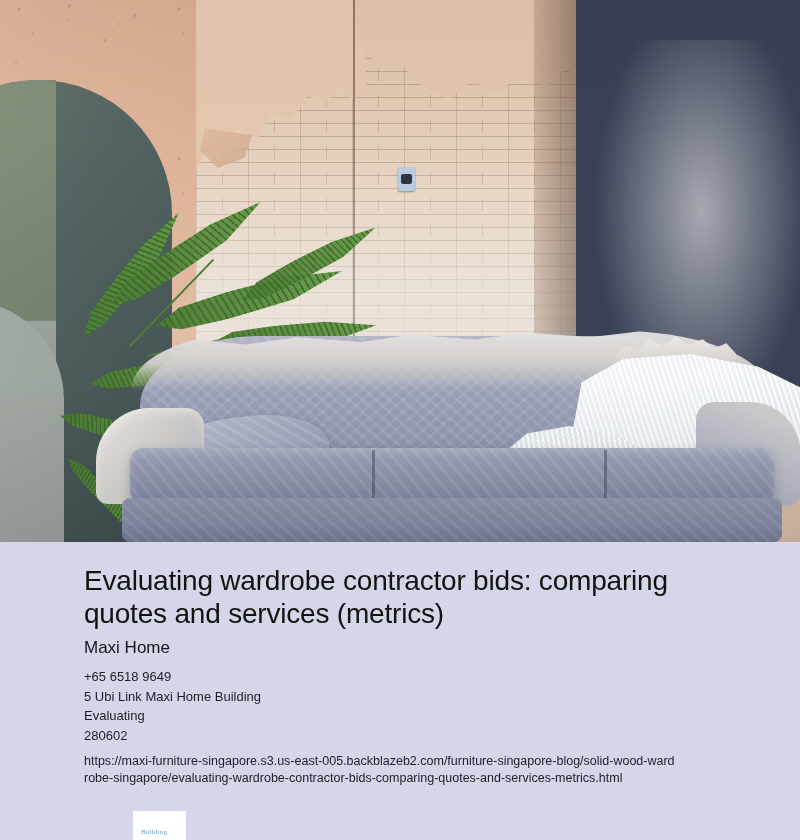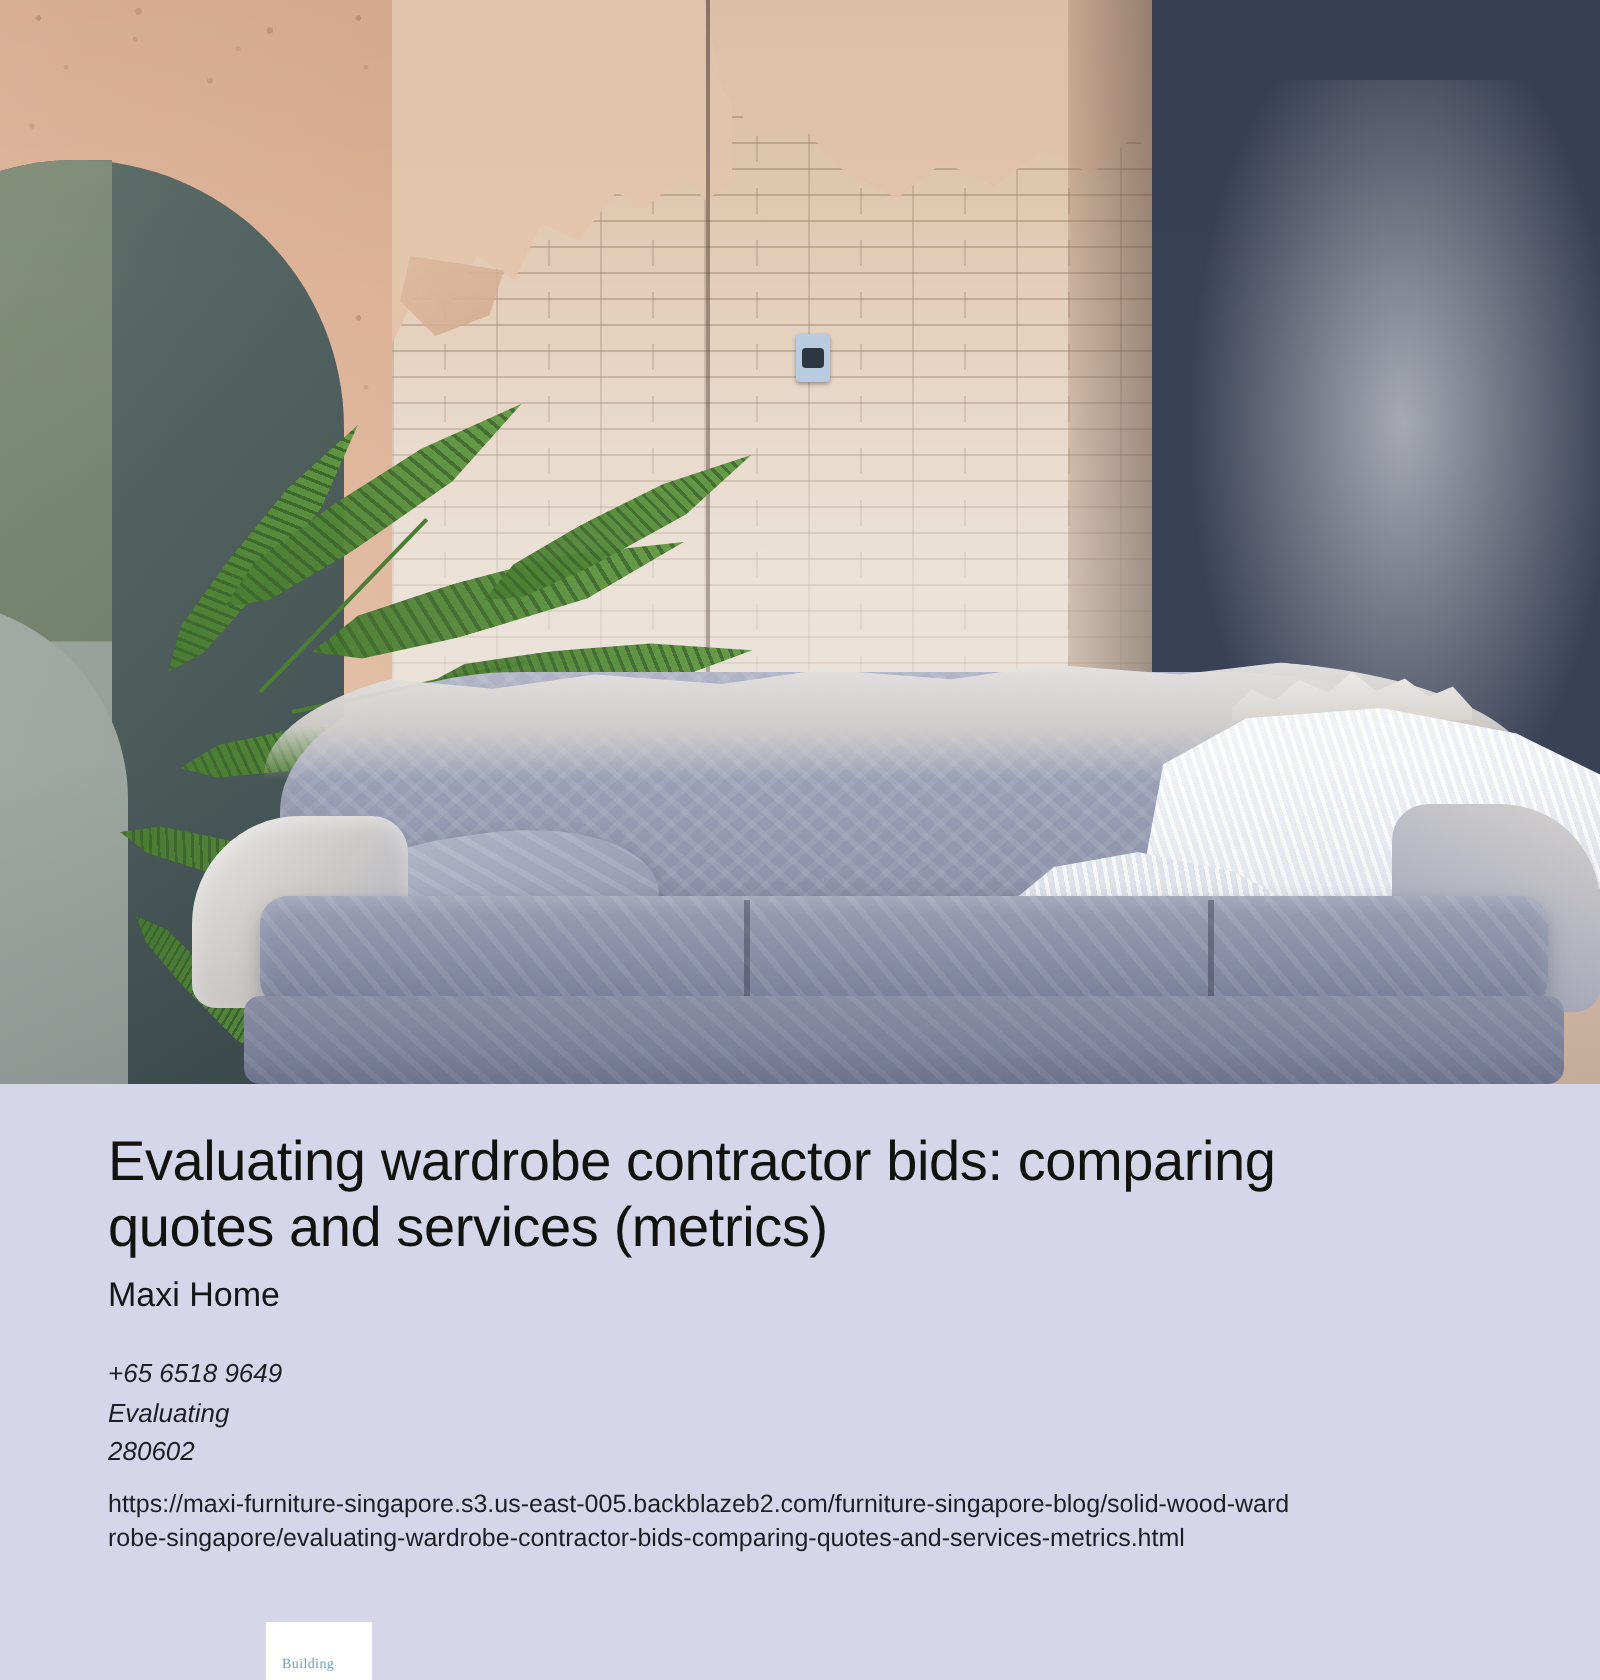--- a/index.html
+++ b/index.html
@@ -243,39 +243,39 @@
     position:absolute; inset:0;
     background: linear-gradient(180deg, rgba(0,0,0,.04) 0%, rgba(0,0,0,0) 28%, rgba(0,0,0,0) 70%, rgba(20,22,40,.10) 100%);
     pointer-events:none;
   }
 
   
   .panel {
     position: absolute; left: 0; top: 542px; width: 800px; height: 298px;
     background: #d5d6ea;
   }
-  .panel-inner { padding: 22px 78px 0 54px; }
+  .panel-inner { padding: 22px 78px 0 84px; }
 
   .title {
     margin: 0;
     font-size: 28px;
     line-height: 33px;
     font-weight: 400;
     color: #12120f;
     letter-spacing: -0.2px;
     max-width: 600px;
   }
   .subtitle {
     margin: 7px 0 0 0;
     font-size: 17px;
     line-height: 22px;
     font-weight: 400;
     color: #15161a;
   }
-  .contact { margin-top: 18px; font-style: italic; }
+  .contact { margin-top: 8px; }
   .contact-line {
     font-size: 13px;
     line-height: 19.5px;
     color: #1d1e24;
   }
   .url {
     margin-top: 8px;
     font-size: 12.5px;
     line-height: 17px;
     color: #1d1e24;
@@ -385,20 +385,21 @@
 
   <div class="panel">
     <div class="panel-inner">
 
       <h1 class="title">Evaluating wardrobe contractor bids: comparing quotes and services (metrics)</h1>
 
       <div class="subtitle">Maxi Home</div>
 
       <div class="contact">
         <div class="contact-line">+65 6518 9649</div>
+        <div class="contact-line">5 Ubi Link Maxi Home Building</div>
         <div class="contact-line">Evaluating</div>
         <div class="contact-line">280602</div>
       </div>
 
       <div class="url">https://maxi-furniture-singapore.s3.us-east-005.backblazeb2.com/furniture-singapore-blog/solid-wood-wardrobe-singapore/evaluating-wardrobe-contractor-bids-comparing-quotes-and-services-metrics.html</div>
     </div>
   </div>
 
   <div class="logo-card">
     <span class="logo-text">Building</span>

